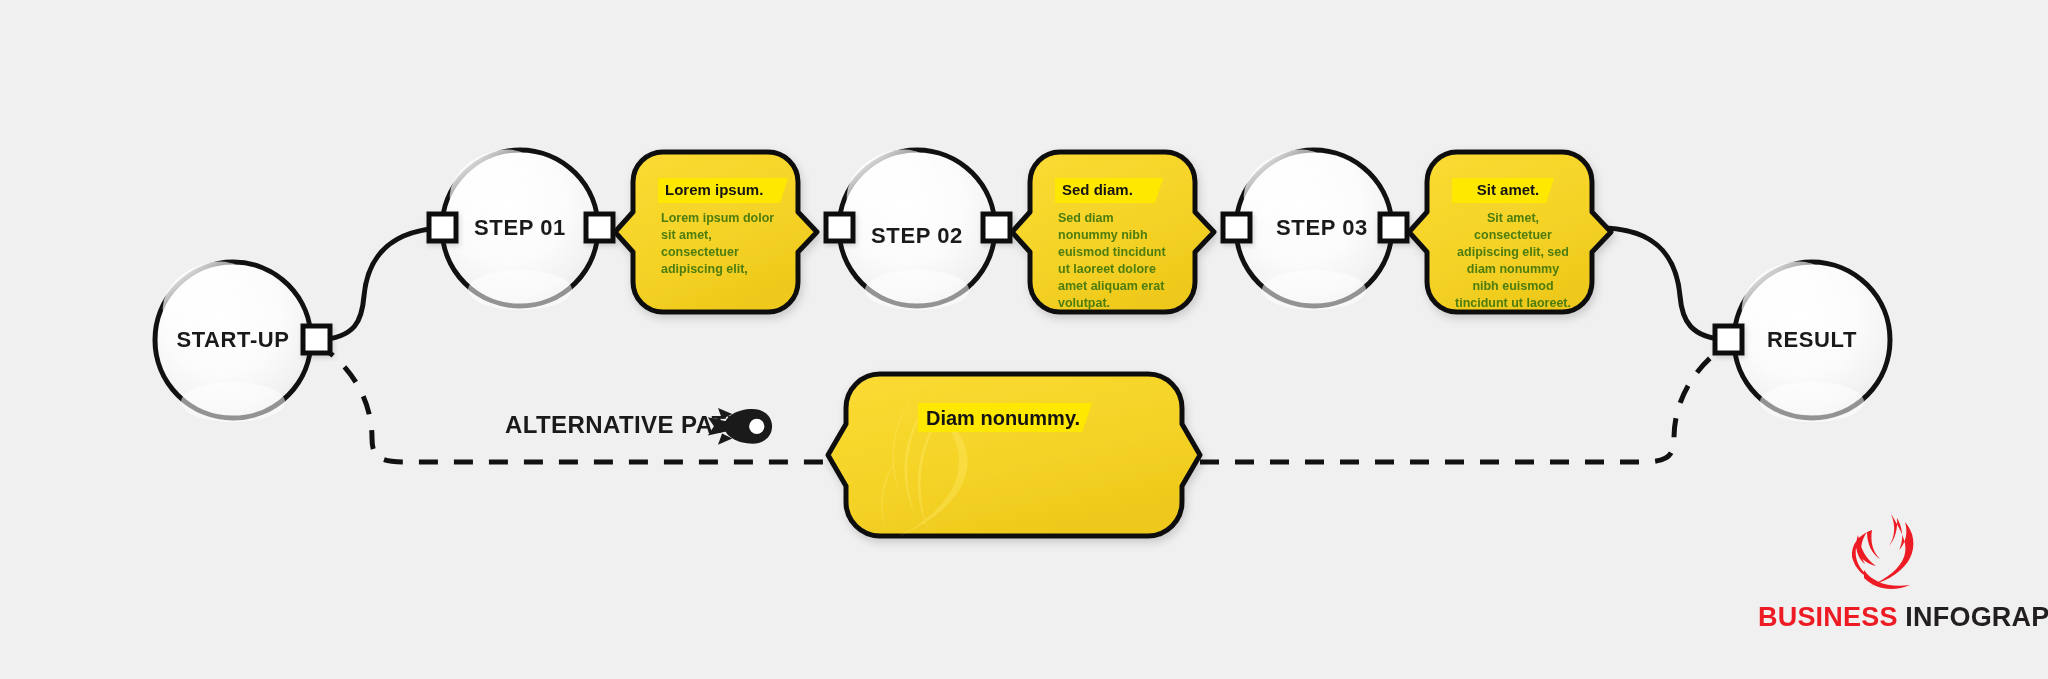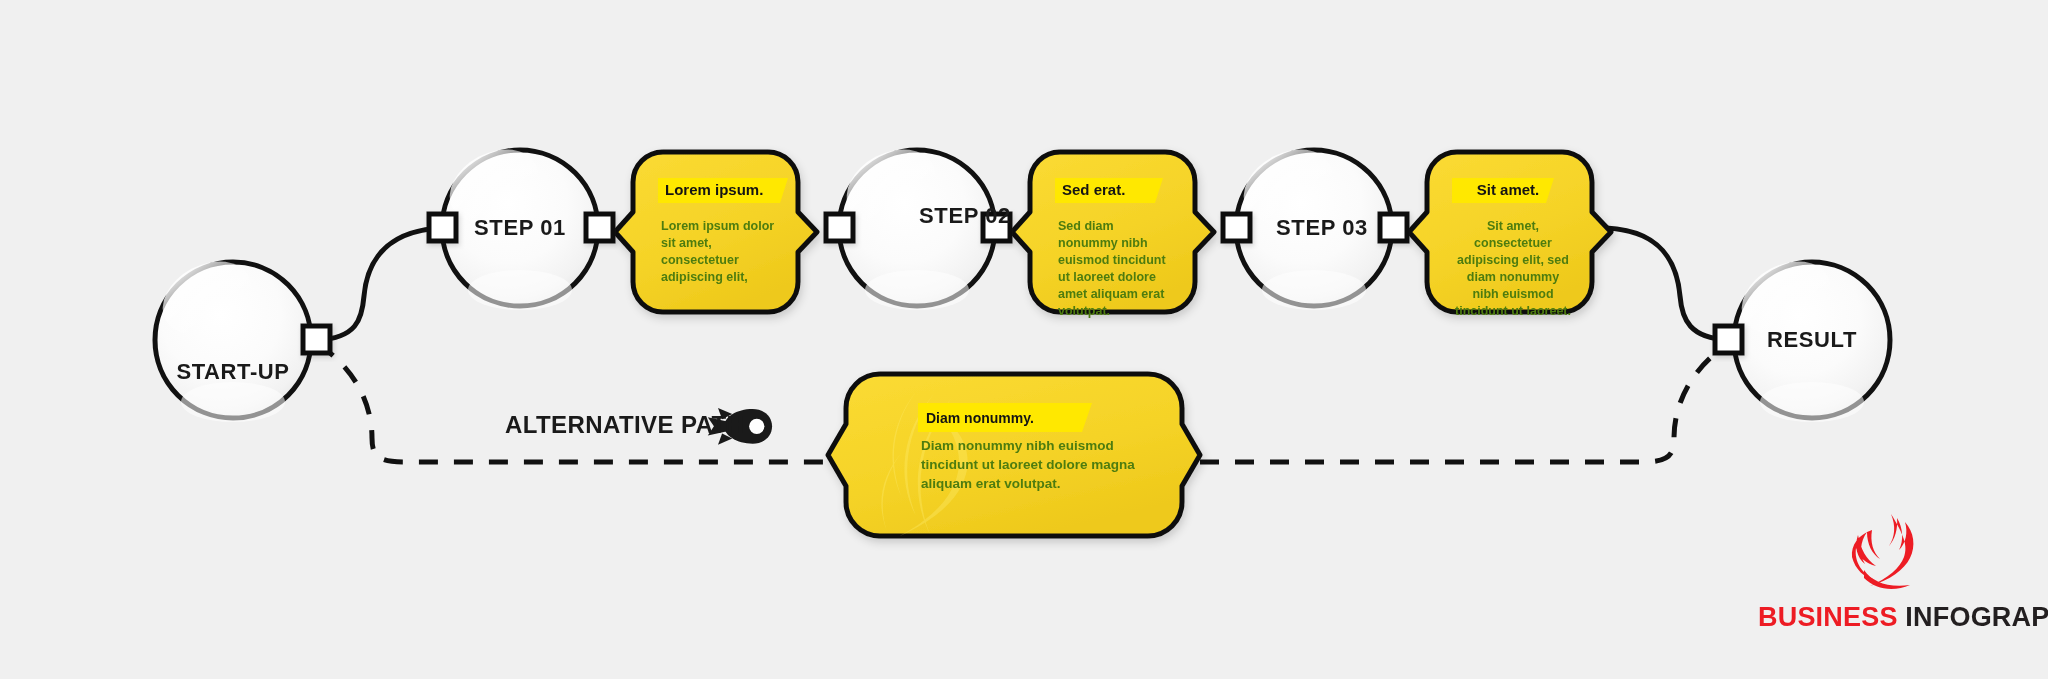--- a/index.html
+++ b/index.html
@@ -57,32 +57,32 @@
   .callout .c-body {
     font-family: "Liberation Sans", sans-serif;
     font-weight: bold;
     color: #4d7c0f;
   }
 
   .side-callout .c-head {
     font-size: 15px;
     line-height: 20px;
     padding: 2px 14px 2px 4px;
-    margin-bottom: 16px;
+    margin-bottom: 8px;
   }
   .side-callout .c-body {
     font-size: 12.5px;
     line-height: 17px;
   }
 
   .bottom-callout .c-head {
-    font-size: 14px;
+    font-size: 20px;
     line-height: 22px;
     padding: 3px 18px 3px 5px;
-    margin-bottom: 4px;
+    margin-bottom: 18px;
   }
   .bottom-callout .c-body {
     font-size: 13.5px;
     line-height: 19px;
   }
 
   
   #alt-path-label {
     position: absolute;
     left: 505px;
@@ -291,44 +291,43 @@
     <g transform="translate(718,408) scale(1.02)">
       <path d="M6,18 C 6,9 18,1 34,1 C 45,1 53,8 53,18 C 53,28 45,35 34,35 C 18,35 6,27 6,18 Z" fill="#1a1a1a"></path>
       <circle cx="38" cy="18" r="7.5" fill="#ffffff"></circle>
       <path d="M14,6 L 0,0 L 4,11 Z" fill="#1a1a1a"></path>
       <path d="M14,30 L 0,36 L 4,25 Z" fill="#1a1a1a"></path>
       <path d="M8,13 L -10,9 L -4,18 L -10,27 L 8,23 Z" fill="#1a1a1a"></path>
     </g>
 
   </svg>
 
-  <div class="node-label" style="left:233px; top:340px;margin-top:32px;">START-UP</div>
+  <div class="node-label" style="left:233px; top:340px;">START-UP</div>
   <div class="node-label" style="left:520px; top:228px;">STEP 01</div>
-  <div class="node-label" style="left:917px; top:216px;margin-left:48px;">STEP 02</div>
+  <div class="node-label" style="left:917px; top:236px;">STEP 02</div>
   <div class="node-label" style="left:1314px; top:228px;margin-left:8px;">STEP 03</div>
   <div class="node-label" style="left:1812px; top:340px;">RESULT</div>
 
   <div class="callout side-callout" style="left:661px; top:178px; width:116px;">
     <div class="c-head">Lorem ipsum.</div>
     <div class="c-body">Lorem ipsum dolor sit amet, consectetuer adipiscing elit,</div>
   </div>
 
   <div class="callout side-callout" style="left:1058px; top:178px; width:116px;">
-    <div class="c-head">Sed erat.</div>
+    <div class="c-head">Sed diam.</div>
     <div class="c-body">Sed diam nonummy nibh euismod tincidunt ut laoreet dolore amet aliquam erat volutpat.</div>
   </div>
 
   <div class="callout side-callout" style="left:1455px; top:178px; width:116px;text-align:center;">
     <div class="c-head">Sit amet.</div>
     <div class="c-body">Sit amet, consectetuer adipiscing elit, sed diam nonummy nibh euismod tincidunt ut laoreet.</div>
   </div>
 
   <div class="callout bottom-callout" style="left:921px; top:404px; width:230px;">
     <div class="c-head">Diam nonummy.</div>
-    <div class="c-body">Diam nonummy nibh euismod tincidunt ut laoreet dolore magna aliquam erat volutpat.</div>
   </div>
 
   <div id="alt-path-label">
     <span class="alt-text">ALTERNATIVE PATH</span>
     <span style="width:72px;height:40px;display:inline-block;"></span>
   </div>
 
   <div id="logo">
     <svg id="logo-mark" width="78" height="82" viewBox="0 0 78 82">
       <g fill="#ed1c24">

